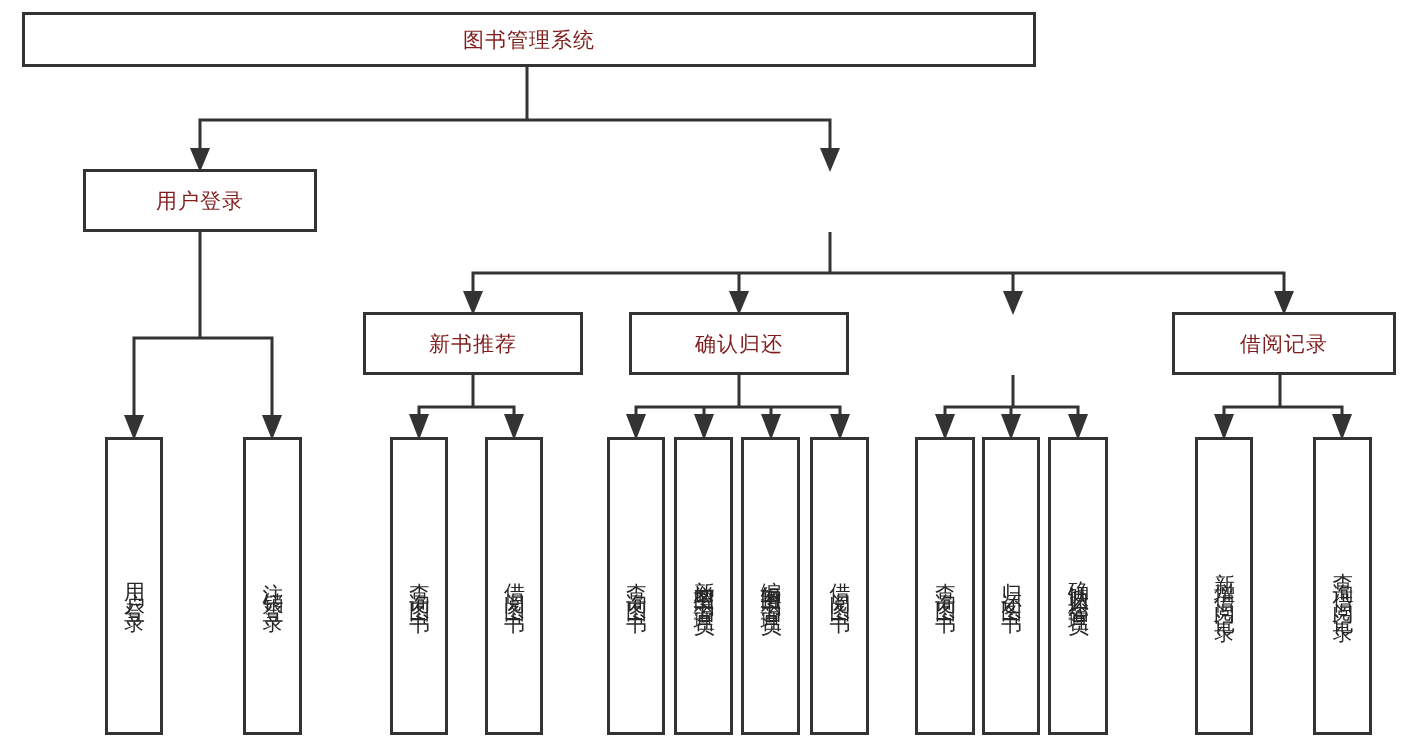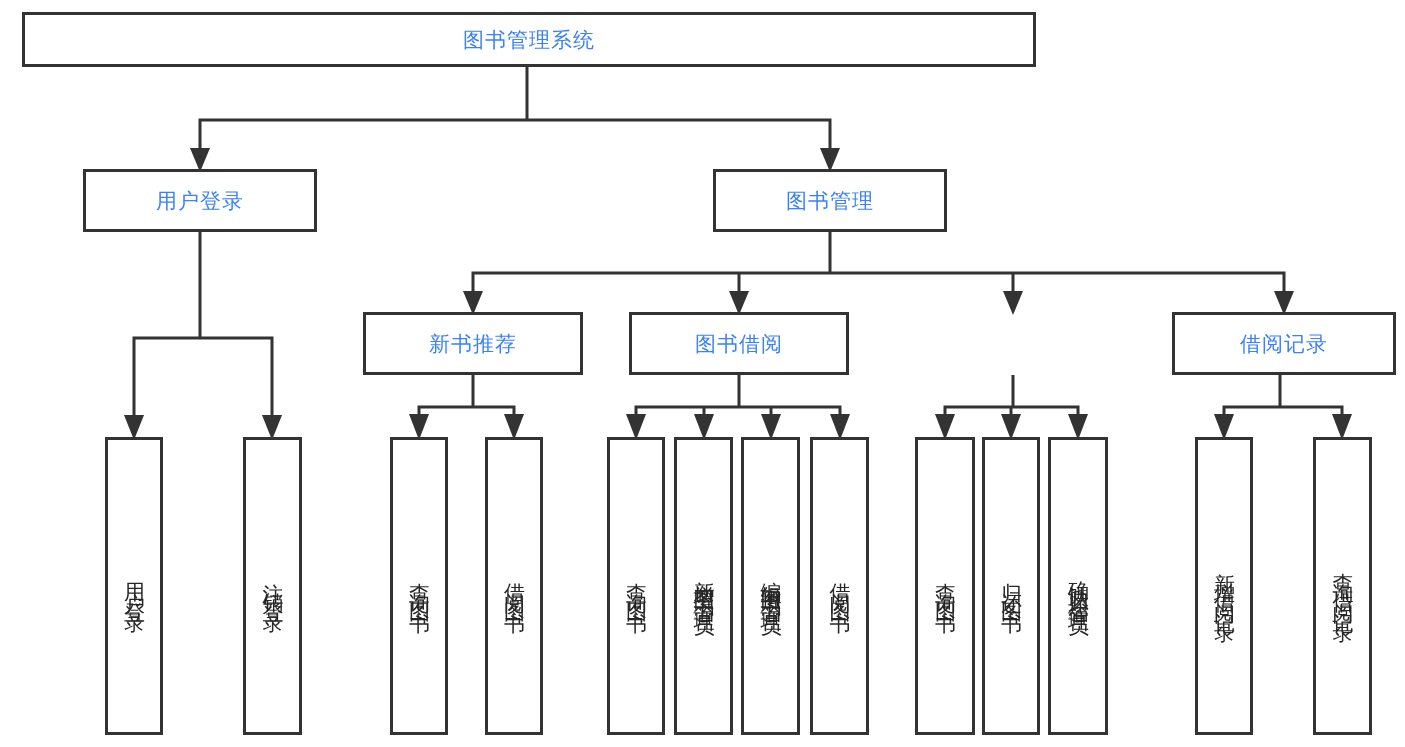--- a/index.html
+++ b/index.html
@@ -21,21 +21,21 @@
     position: absolute;
     box-sizing: border-box;
     border: 3px solid #333333;
     background: #ffffff;
     display: flex;
     align-items: center;
     justify-content: center;
   }
   .hlabel {
     font-size: 21px;
-    color: #3b82f6;
+    color: #7f1d1d;
     letter-spacing: 1px;
     white-space: nowrap;
   }
   .root .hlabel { font-size: 21px; }
   .leaf { top: 437px; height: 298px; }
   .vtext {
     writing-mode: vertical-rl;
     text-orientation: mixed;
     font-size: 21px;
     color: #262626;
@@ -93,29 +93,26 @@
     </g>
   </svg>
 
   <div class="box root" style="left:22px;top:12px;width:1014px;height:55px">
     <span class="hlabel">图书管理系统</span>
   </div>
 
   <div class="box" style="left:83px;top:169px;width:234px;height:63px">
     <span class="hlabel">用户登录</span>
   </div>
-  <div class="box" style="left:713px;top:169px;width:234px;height:63px">
-    <span class="hlabel">图书管理</span>
-  </div>
 
   <div class="box" style="left:363px;top:312px;width:220px;height:63px">
     <span class="hlabel">新书推荐</span>
   </div>
   <div class="box" style="left:629px;top:312px;width:220px;height:63px">
-    <span class="hlabel">图书借阅</span>
+    <span class="hlabel">确认归还</span>
   </div>
   <div class="box" style="left:1172px;top:312px;width:224px;height:63px">
     <span class="hlabel">借阅记录</span>
   </div>
 
   <div class="box leaf" style="left:105px;width:58px">
     <span class="vtext">用户登录</span>
   </div>
   <div class="box leaf" style="left:243px;width:59px">
     <span class="vtext">注销登录</span>

